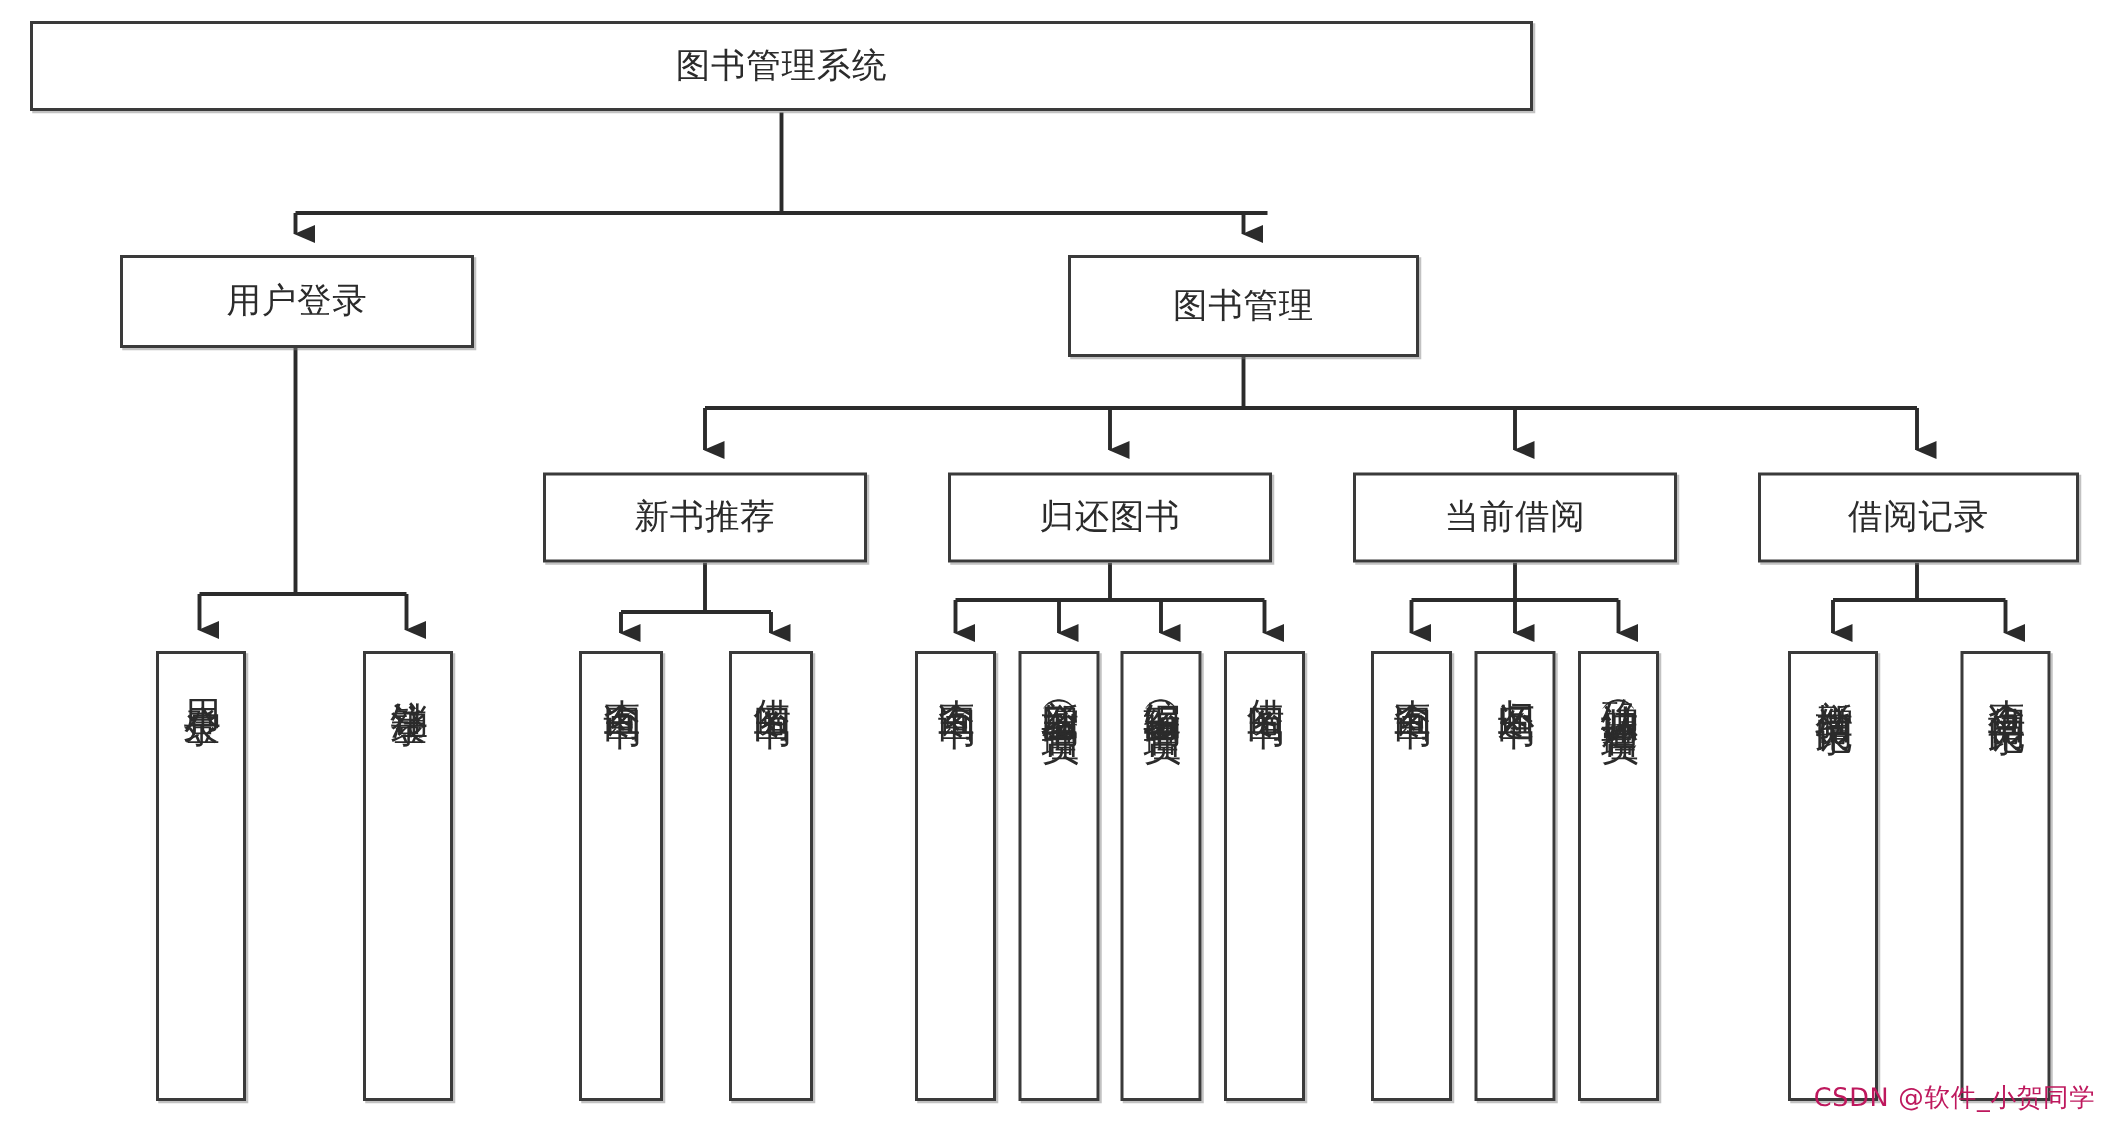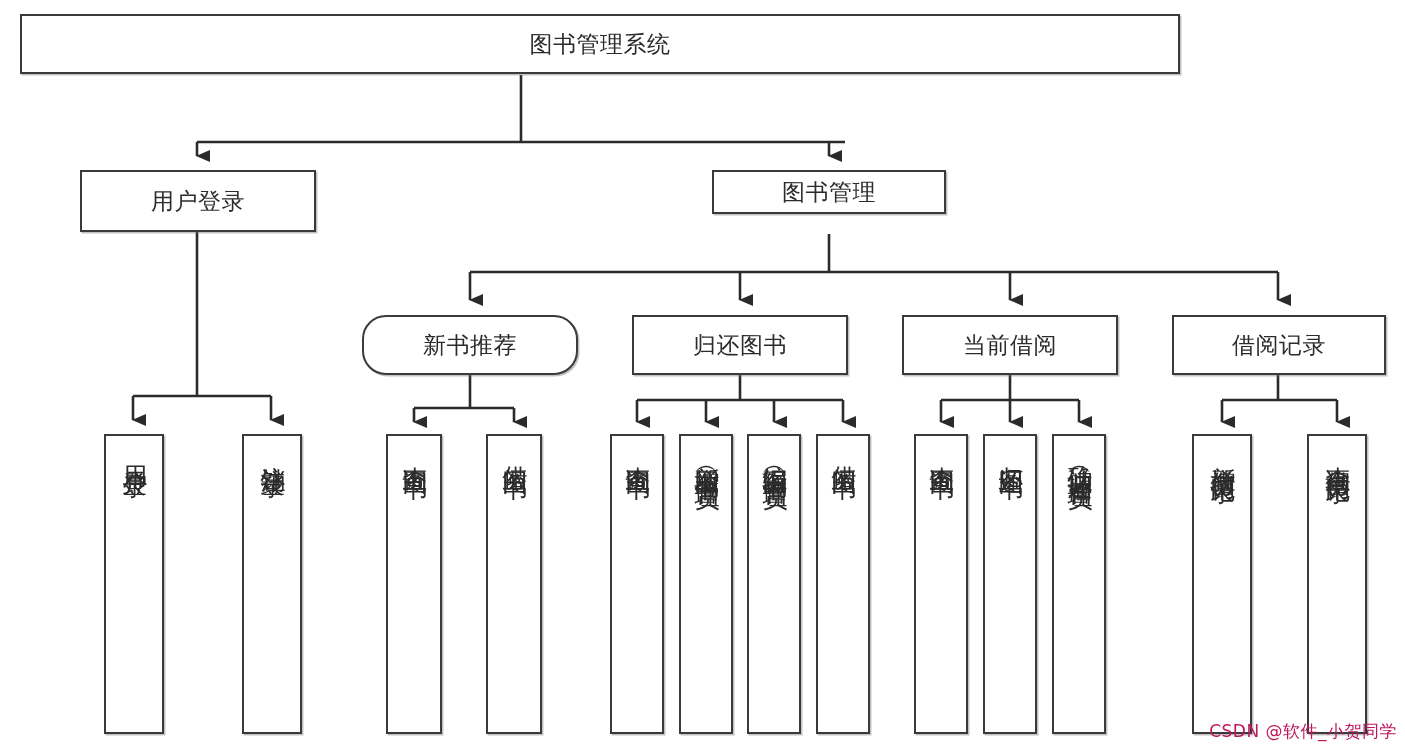--- a/index.html
+++ b/index.html
@@ -116,32 +116,32 @@
       <path d="M 1010 400 L 1010 422" marker-end="url(#arrow)"></path>
       <path d="M 1079 400 L 1079 422" marker-end="url(#arrow)"></path>
 
       <path d="M 1278 375 L 1278 400"></path>
       <path d="M 1222 400 L 1337 400"></path>
       <path d="M 1222 400 L 1222 422" marker-end="url(#arrow)"></path>
       <path d="M 1337 400 L 1337 422" marker-end="url(#arrow)"></path>
     </g>
   </svg>
 
-  <div class="node" style="left:20px; top:14px; width:1160px; height:60px;">
+  <div class="node" style="left:20px; top:14px; width:1002px; height:60px;">
     <span class="label">图书管理系统</span>
   </div>
 
   <div class="node" style="left:80px; top:170px; width:236px; height:62px;">
     <span class="label">用户登录</span>
   </div>
-  <div class="node" style="left:712px; top:170px; width:234px; height:44px;">
+  <div class="node" style="left:712px; top:170px; width:234px; height:68px;">
     <span class="label">图书管理</span>
   </div>
 
-  <div class="node" style="left:362px; top:315px; width:216px; height:60px;border-radius:24px;">
+  <div class="node" style="left:362px; top:315px; width:216px; height:60px;">
     <span class="label">新书推荐</span>
   </div>
   <div class="node" style="left:632px; top:315px; width:216px; height:60px;">
     <span class="label">归还图书</span>
   </div>
   <div class="node" style="left:1172px; top:315px; width:214px; height:60px;">
     <span class="label">借阅记录</span>
   </div>
   <div class="node" style="left:902px; top:315px; width:216px; height:60px;">
     <span class="label">当前借阅</span>

